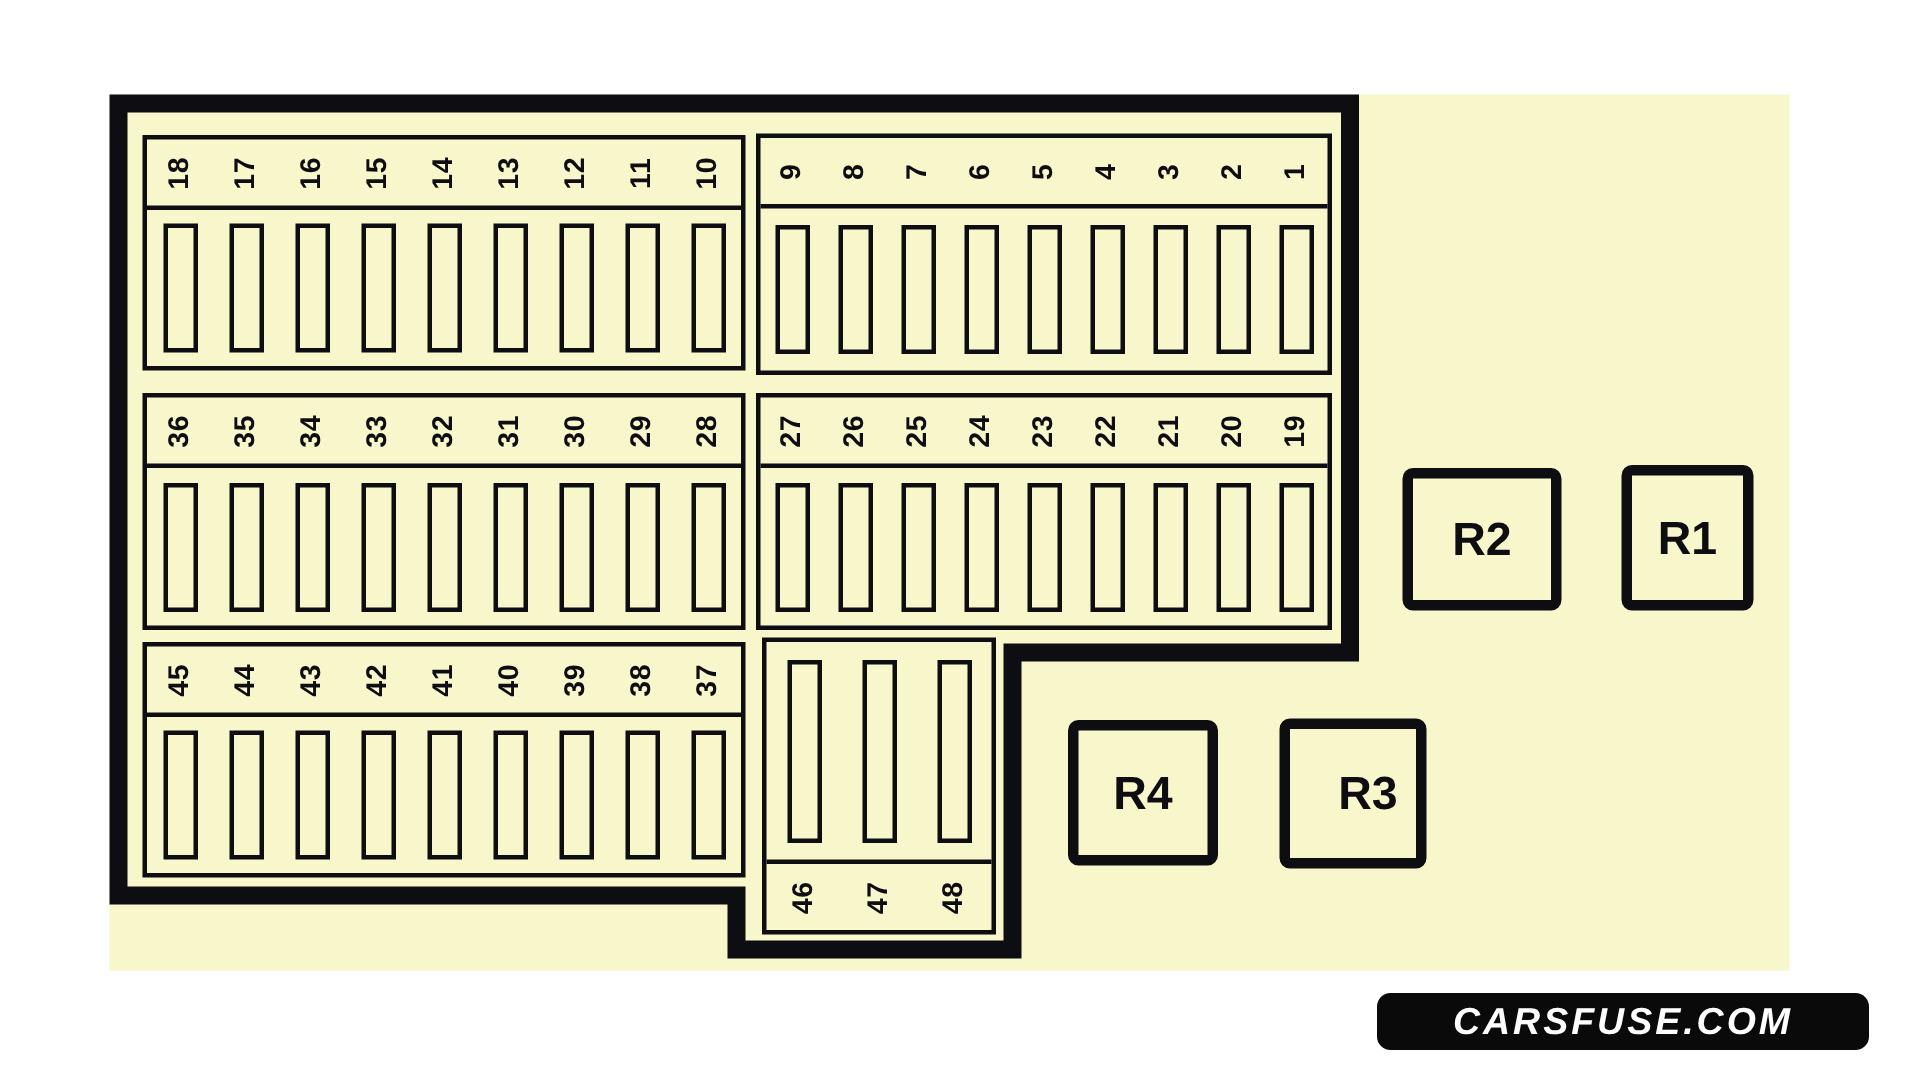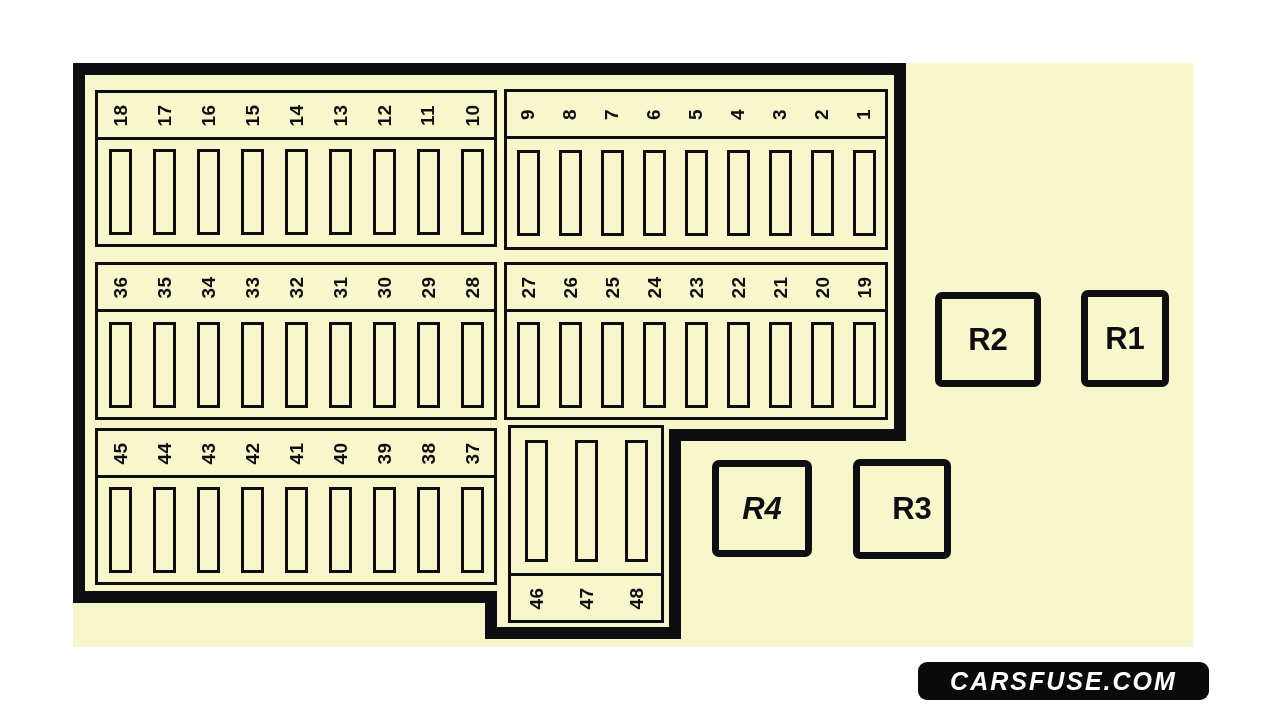--- a/index.html
+++ b/index.html
@@ -60,42 +60,43 @@
   }
   .fuse-group.labels-bottom .fuse-slot{height:122px;}
 
   .relay{
     position:absolute;
     border:7px solid var(--ink);
     border-radius:7px;
     display:flex;align-items:center;justify-content:center;
     font-weight:bold;font-size:31px;letter-spacing:0px;
     background:transparent;
+    margin-top:20px;
   }
   .watermark{
-    position:absolute;left:918px;top:662px;width:291px;height:38px;
+    position:absolute;left:918px;top:662px;width:328px;height:38px;
     background:var(--wm-bg);color:var(--wm-text);
     border-radius:9px;
     display:flex;align-items:center;justify-content:center;
     font-weight:bold;font-style:italic;font-size:25px;letter-spacing:2px;
     white-space:nowrap;
   }
 
   
   #group-0{left:95px;top:90px;width:402px;height:157px;}
   #group-1{left:504px;top:89px;width:384px;height:161px;}
   #group-2{left:95px;top:262px;width:402px;height:158px;}
   #group-3{left:504px;top:262px;width:384px;height:158px;}
   #group-4{left:95px;top:428px;width:402px;height:157px;}
   #group-5{left:508px;top:425px;width:156px;height:198px;}
 
   
   #relay-0{left:935px;top:292px;width:106px;height:95px;}
   #relay-1{left:1081px;top:290px;width:88px;height:97px;}
-  #relay-2{left:712px;top:460px;width:100px;height:97px;font-style:italic;}
+  #relay-2{left:712px;top:460px;width:100px;height:97px;}
   #relay-3{left:853px;top:459px;width:98px;height:100px;padding-left:20px;}
 </style>
 </head>
 <body>
 
 <div class="panel-bg"></div>
 
 <svg class="outline-svg" viewBox="0 0 1280 720">
   <path d="M79 69 H900 V435 H675 V633 H491 V597 H79 Z" fill="#f8f6cb" stroke="#0d0d12" stroke-width="12" stroke-linejoin="miter"></path>
 </svg>

